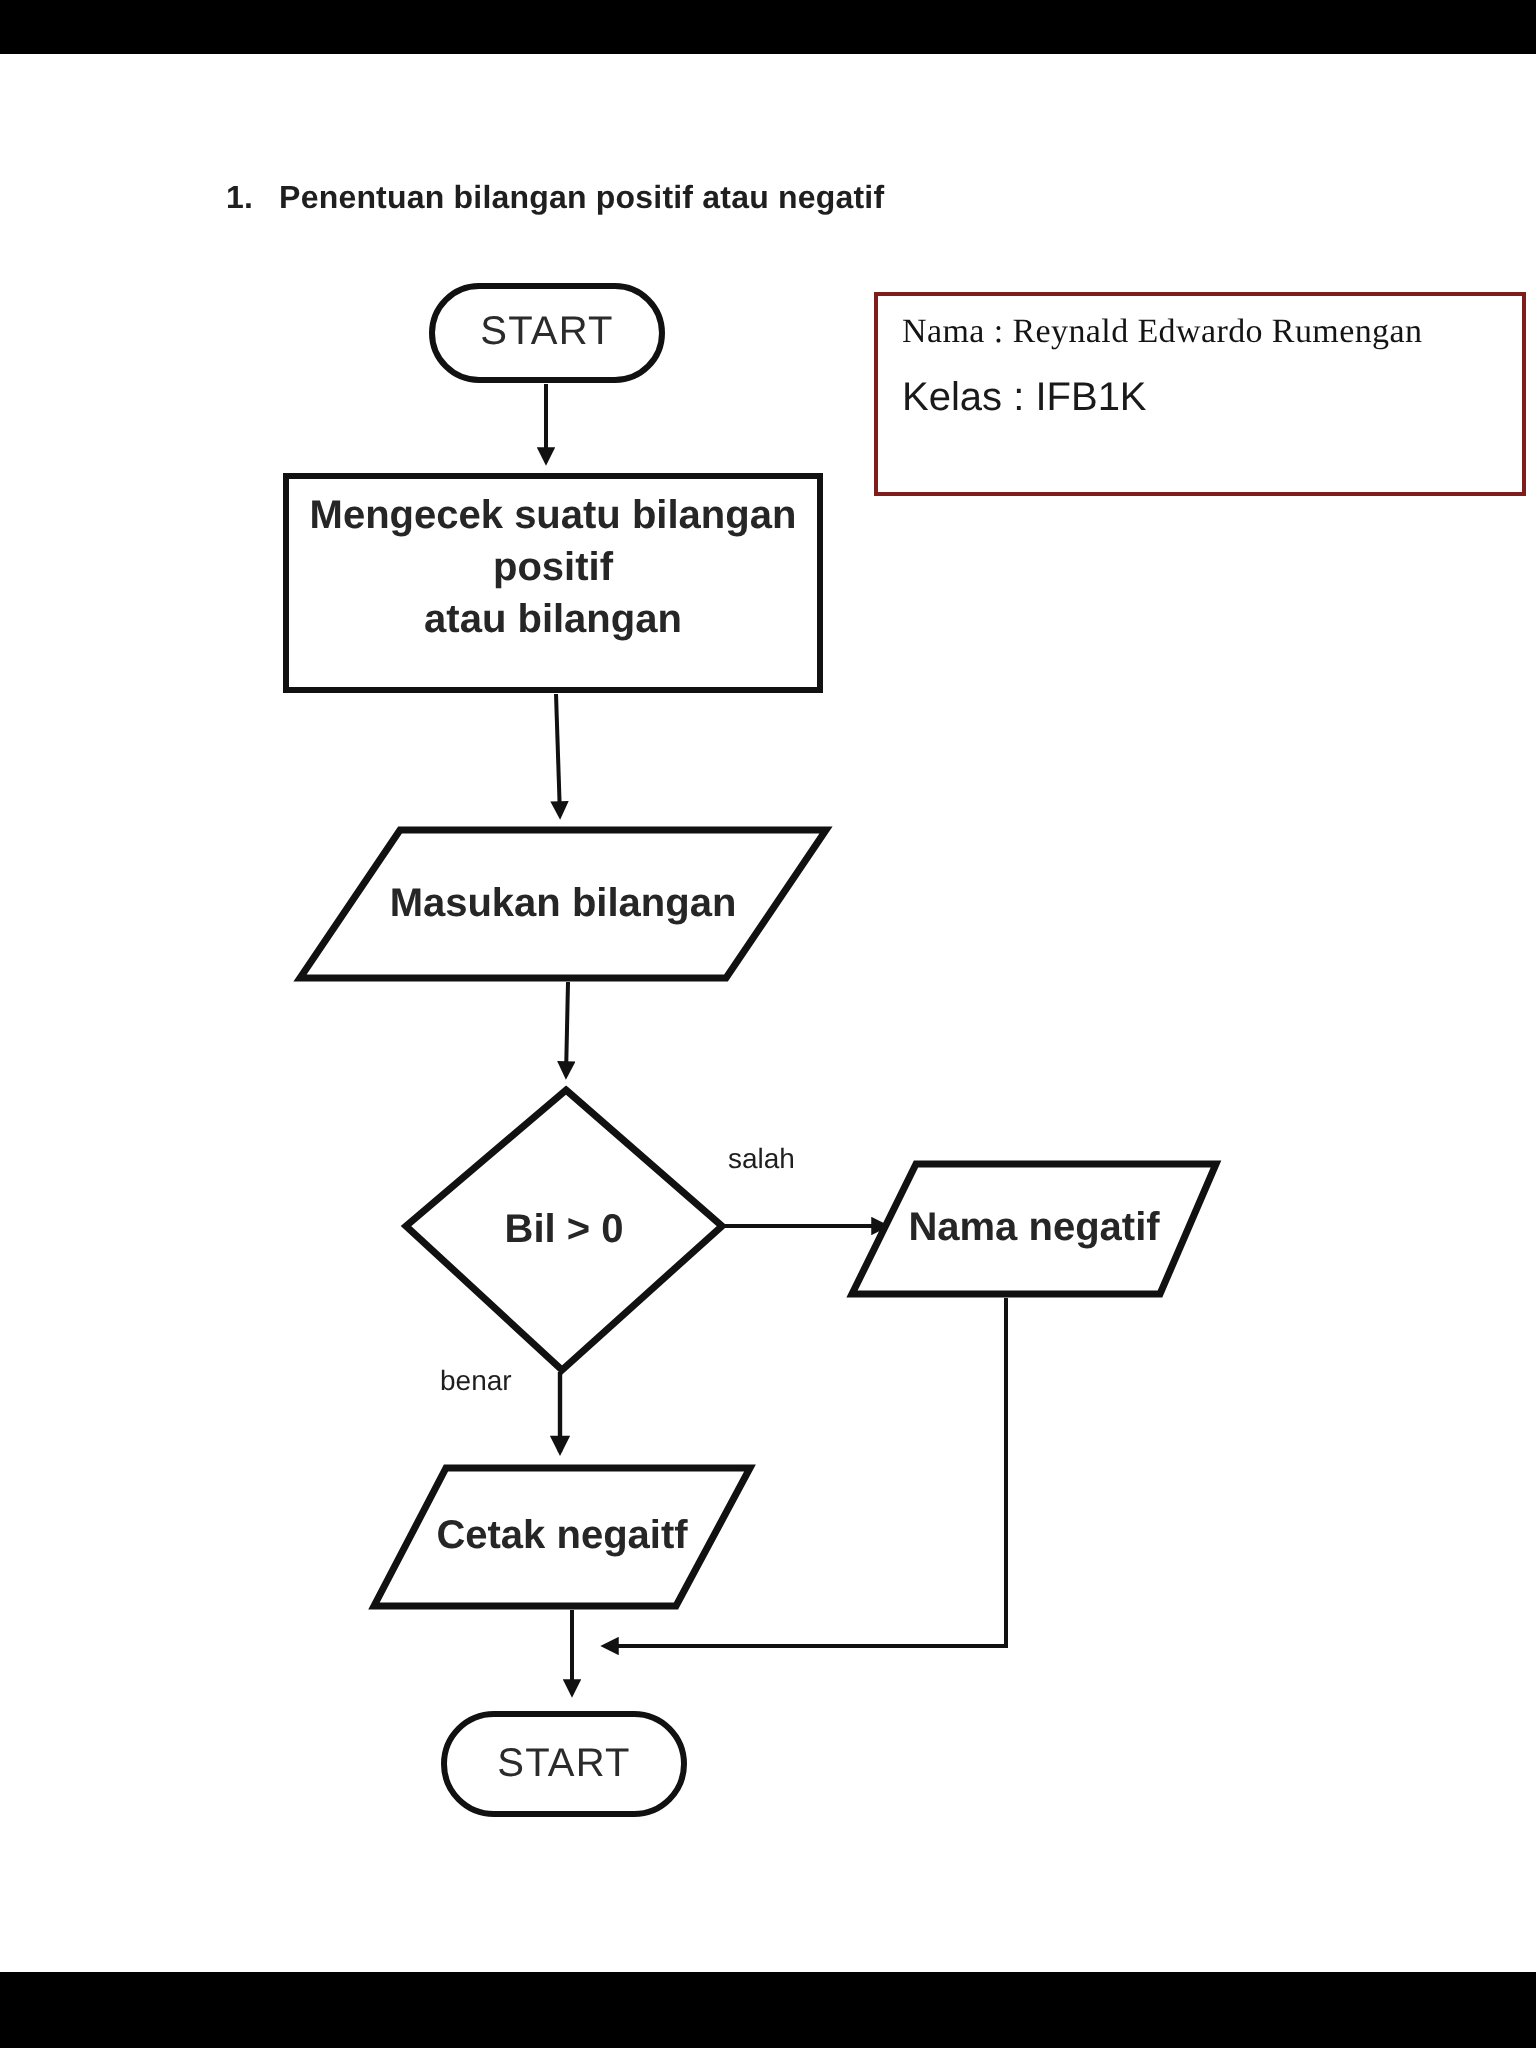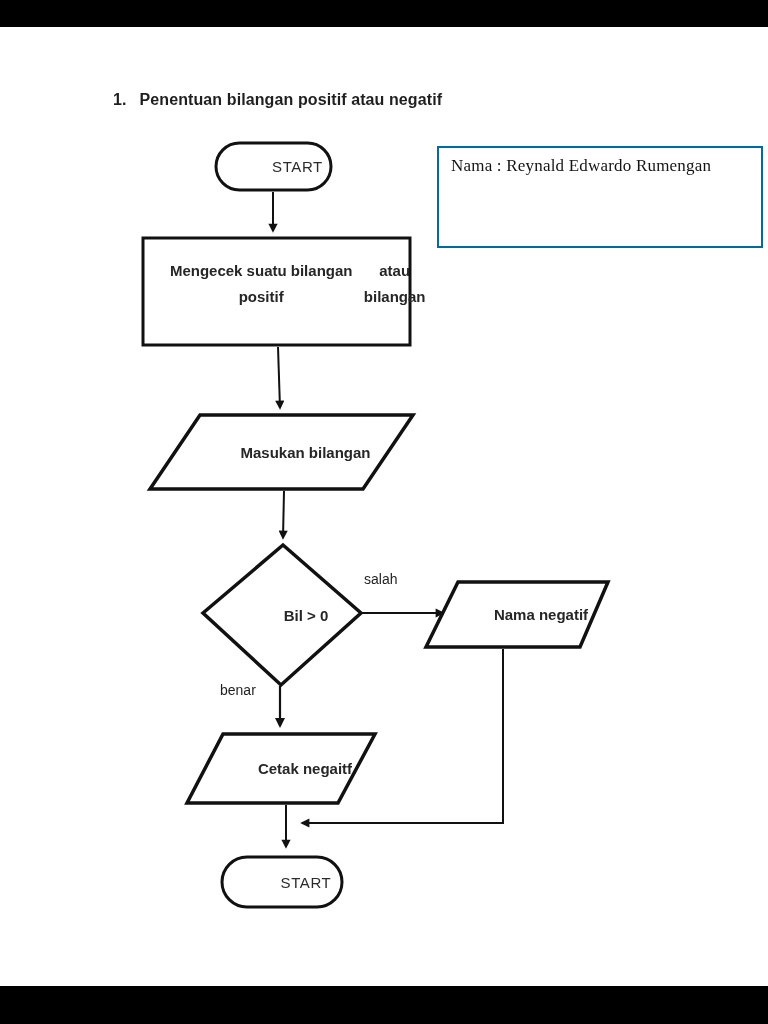--- a/index.html
+++ b/index.html
@@ -25,42 +25,41 @@
     position: absolute; left: 113px; top: 91px;
     font-size: 16px; font-weight: bold; color: #1f1f1f;
     display: flex; gap: 13px; letter-spacing: 0.1px;
   }
 
   svg.flow { position: absolute; left: 0; top: 0; }
 
   .node-label {
     position: absolute;
     display: flex; align-items: center; justify-content: center;
-    text-align: center; color: #262626; font-size: 15px;
+    text-align: center; color: #262626; font-size: 20px;
     pointer-events: none;
-    padding-left: 24px;
   }
   .lbl-start   { left: 216px; top: 143px; width: 115px; height: 47px; letter-spacing: 0.6px; color: #2b2b2b; }
   .lbl-process { left: 143px; top: 240px; width: 267px; height: 88px;
-                 flex-direction: row; font-weight: bold; line-height: 26px; }
+                 flex-direction: column; font-weight: bold; line-height: 26px; }
   .lbl-input   { left: 150px; top: 415px; width: 263px; height: 74px; font-weight: bold; }
   .lbl-decision{ left: 203px; top: 545px; width: 158px; height: 140px; font-weight: bold; }
   .lbl-negatif { left: 426px; top: 582px; width: 182px; height: 65px; font-weight: bold; }
   .lbl-positif { left: 187px; top: 734px; width: 188px; height: 69px; font-weight: bold; }
   .lbl-stop    { left: 222px; top: 857px; width: 120px; height: 50px; letter-spacing: 0.6px; color: #2b2b2b; }
 
   .edge-label {
     position: absolute; font-size: 14px; color: #1f1f1f;
   }
   .edge-salah { left: 364px; top: 571px; }
   .edge-benar { left: 220px; top: 682px; }
 
   .info-box {
     position: absolute; left: 437px; top: 146px; width: 326px; height: 102px;
-    border: 2px solid #0369a1; background: #ffffff; box-sizing: border-box;
+    border: 2px solid #7f1d1d; background: #ffffff; box-sizing: border-box;
     padding: 8px 12px;
   }
   .info-name {
     font-family: "Liberation Serif", serif;
     font-size: 17px; color: #141414; letter-spacing: 0.2px;
   }
   .info-class {
     font-family: "Liberation Sans", sans-serif;
     font-size: 20px; color: #1a1a1a; margin-top: 12px;
   }
@@ -118,15 +117,16 @@
   <div class="edge-label edge-benar">benar</div>
 
   <div class="node-label lbl-negatif">Nama negatif</div>
 
   <div class="node-label lbl-positif">Cetak negaitf</div>
 
   <div class="node-label lbl-stop">START</div>
 
   <div class="info-box">
     <div class="info-name">Nama : Reynald Edwardo Rumengan</div>
+    <div class="info-class">Kelas : IFB1K</div>
   </div>
 
 </div>
 
 </body></html>

